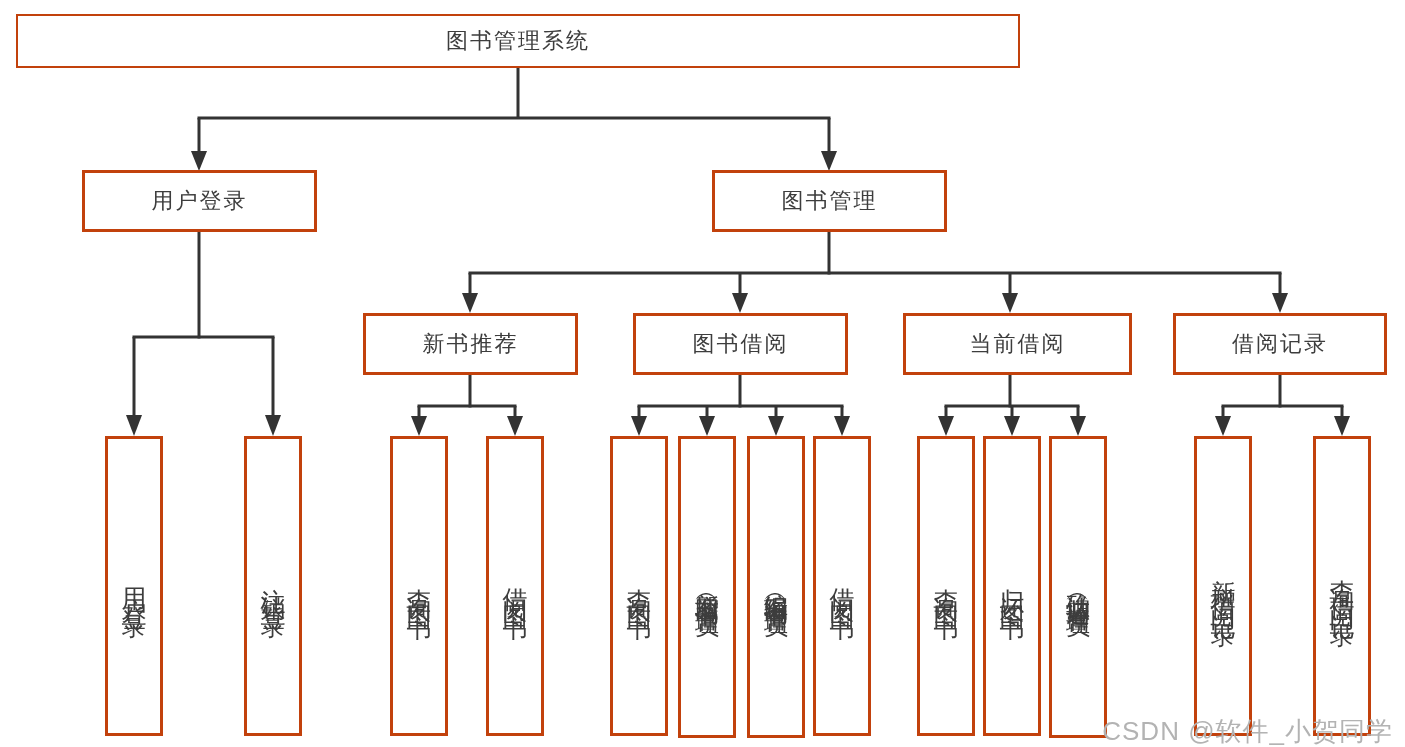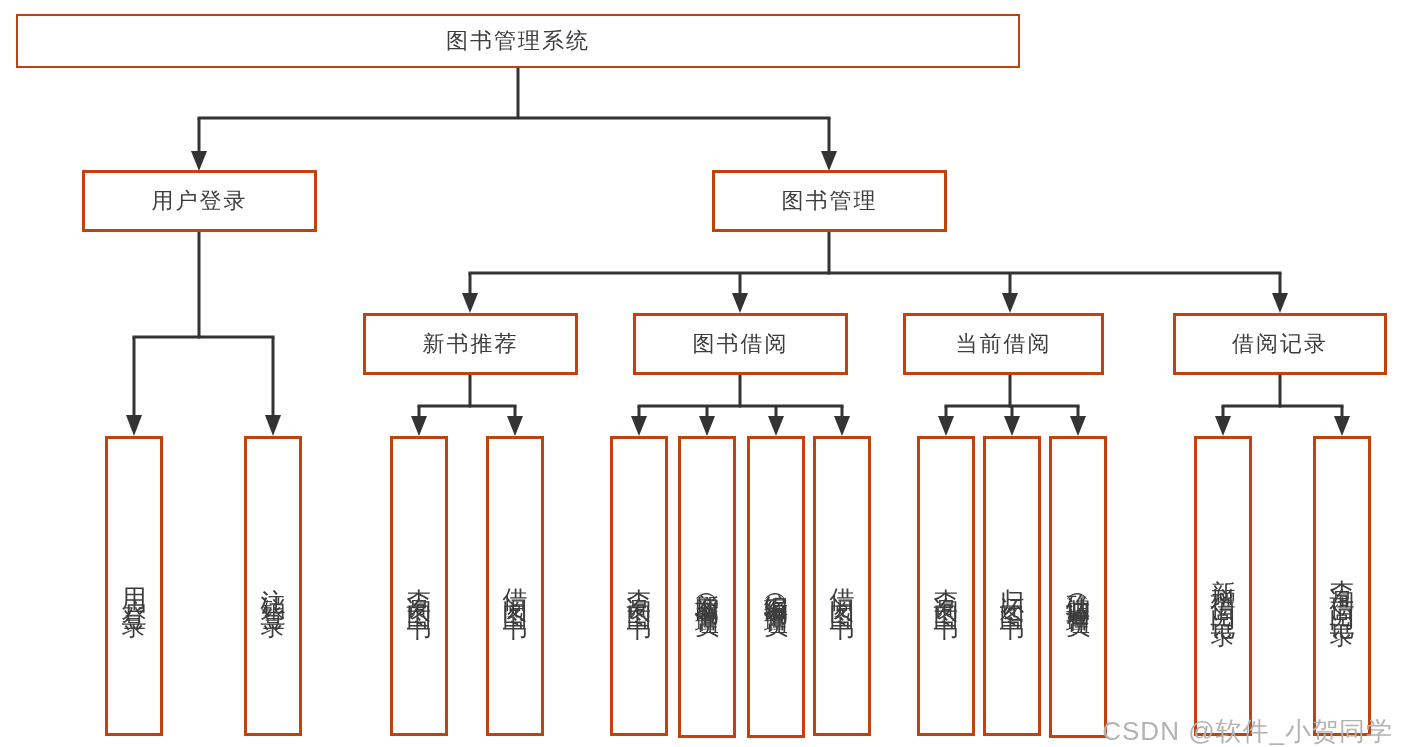--- a/index.html
+++ b/index.html
@@ -118,21 +118,21 @@
   <div class="box h" style="left:363px;top:313px;width:215px;height:62px">
     <span>新书推荐</span>
   </div>
 
   <div class="box h" style="left:712px;top:170px;width:235px;height:62px">
     <span>图书管理</span>
   </div>
   <div class="box h" style="left:633px;top:313px;width:215px;height:62px">
     <span>图书借阅</span>
   </div>
-  <div class="box h" style="left:903px;top:313px;width:201px;height:62px">
+  <div class="box h" style="left:903px;top:313px;width:229px;height:62px">
     <span>当前借阅</span>
   </div>
   <div class="box h" style="left:1173px;top:313px;width:214px;height:62px">
     <span>借阅记录</span>
   </div>
 
   <div class="box v" style="left:105px;top:436px;width:58px;height:300px">
     <span>用户登录</span>
   </div>
   <div class="box v" style="left:244px;top:436px;width:58px;height:300px">

